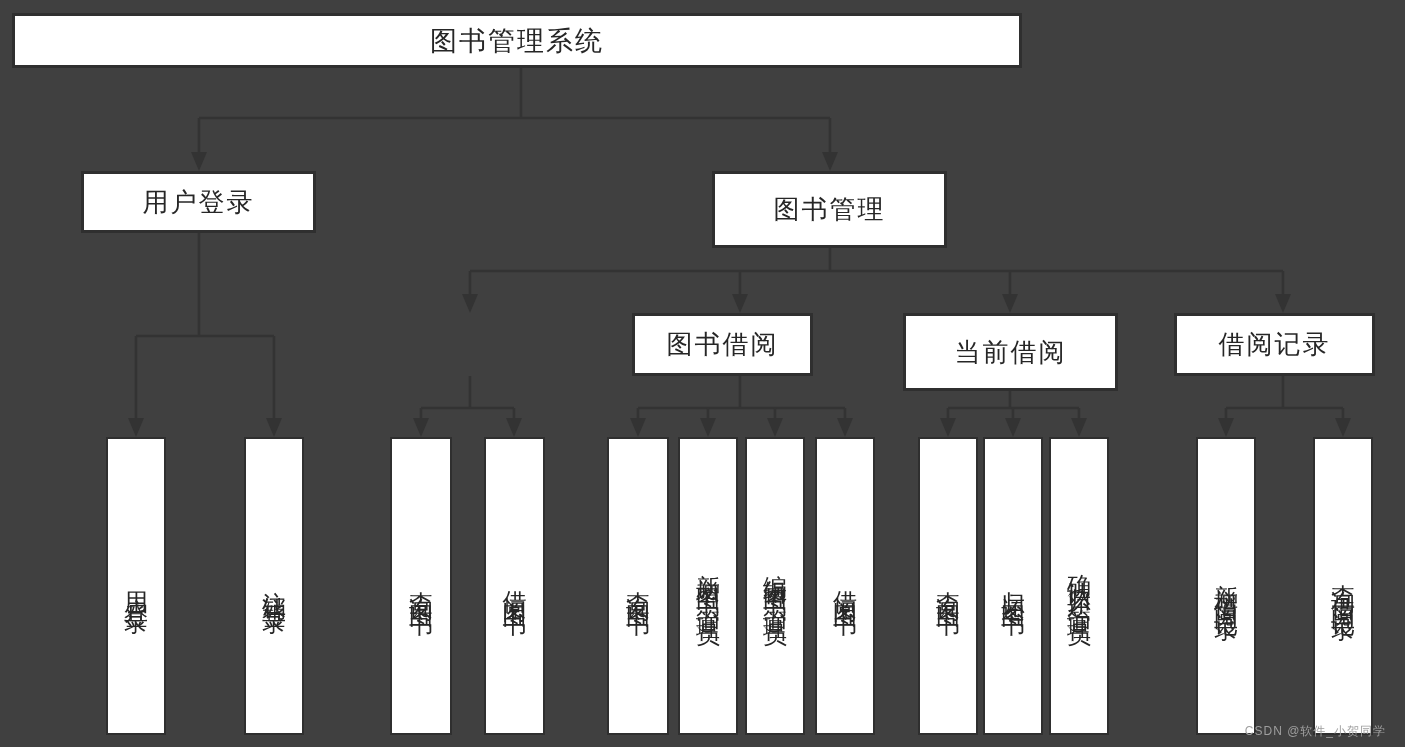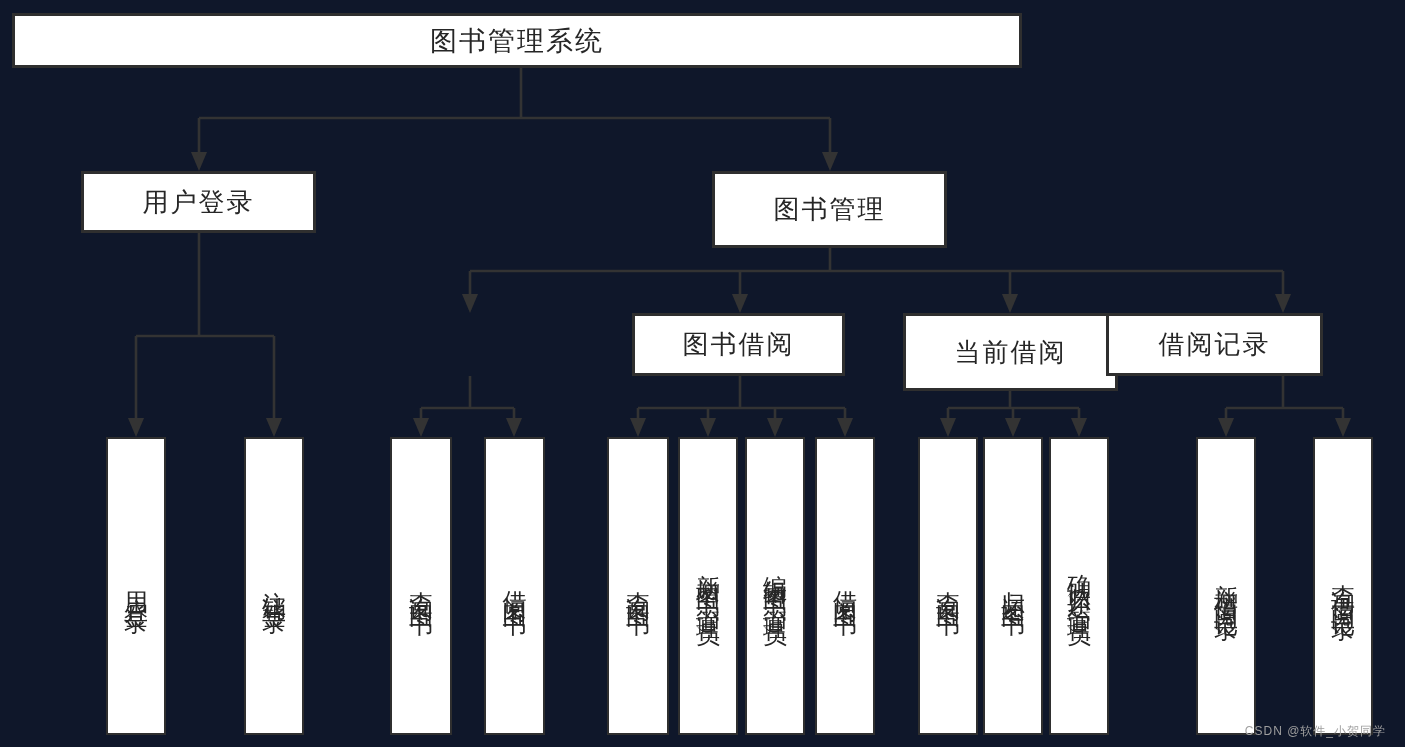--- a/index.html
+++ b/index.html
@@ -1,20 +1,20 @@
 <!DOCTYPE html>
 <html><head>
 <meta charset="utf-8">
 <style>
   html, body { margin: 0; padding: 0; background: #ffffff; }
   .canvas {
     position: relative;
     width: 1405px;
     height: 747px;
-    background: #0f172a;
+    background: #404040;
     font-family: "Liberation Sans", sans-serif;
     color: #262626;
     overflow: hidden;
   }
   svg.connectors {
     position: absolute;
     left: 0; top: 0;
     width: 1405px; height: 747px;
   }
   svg.connectors path {
@@ -100,27 +100,27 @@
     <span class="label-root">图书管理系统</span>
   </div>
 
   <div class="node hbox" style="left:81px;top:171px;width:235px;height:62px">
     <span>用户登录</span>
   </div>
   <div class="node hbox" style="left:712px;top:171px;width:235px;height:77px">
     <span>图书管理</span>
   </div>
 
-  <div class="node hbox" style="left:632px;top:313px;width:213px;height:63px">
+  <div class="node hbox" style="left:632px;top:313px;width:181px;height:63px">
     <span>图书借阅</span>
   </div>
   <div class="node hbox" style="left:903px;top:313px;width:215px;height:78px">
     <span>当前借阅</span>
   </div>
-  <div class="node hbox" style="left:1106px;top:313px;width:217px;height:63px">
+  <div class="node hbox" style="left:1174px;top:313px;width:201px;height:63px">
     <span>借阅记录</span>
   </div>
 
   <div class="node vbox" style="left:106px;top:437px;width:60px;height:298px">
     <span>用户登录</span>
   </div>
   <div class="node vbox" style="left:244px;top:437px;width:60px;height:298px">
     <span>注销登录</span>
   </div>
 

